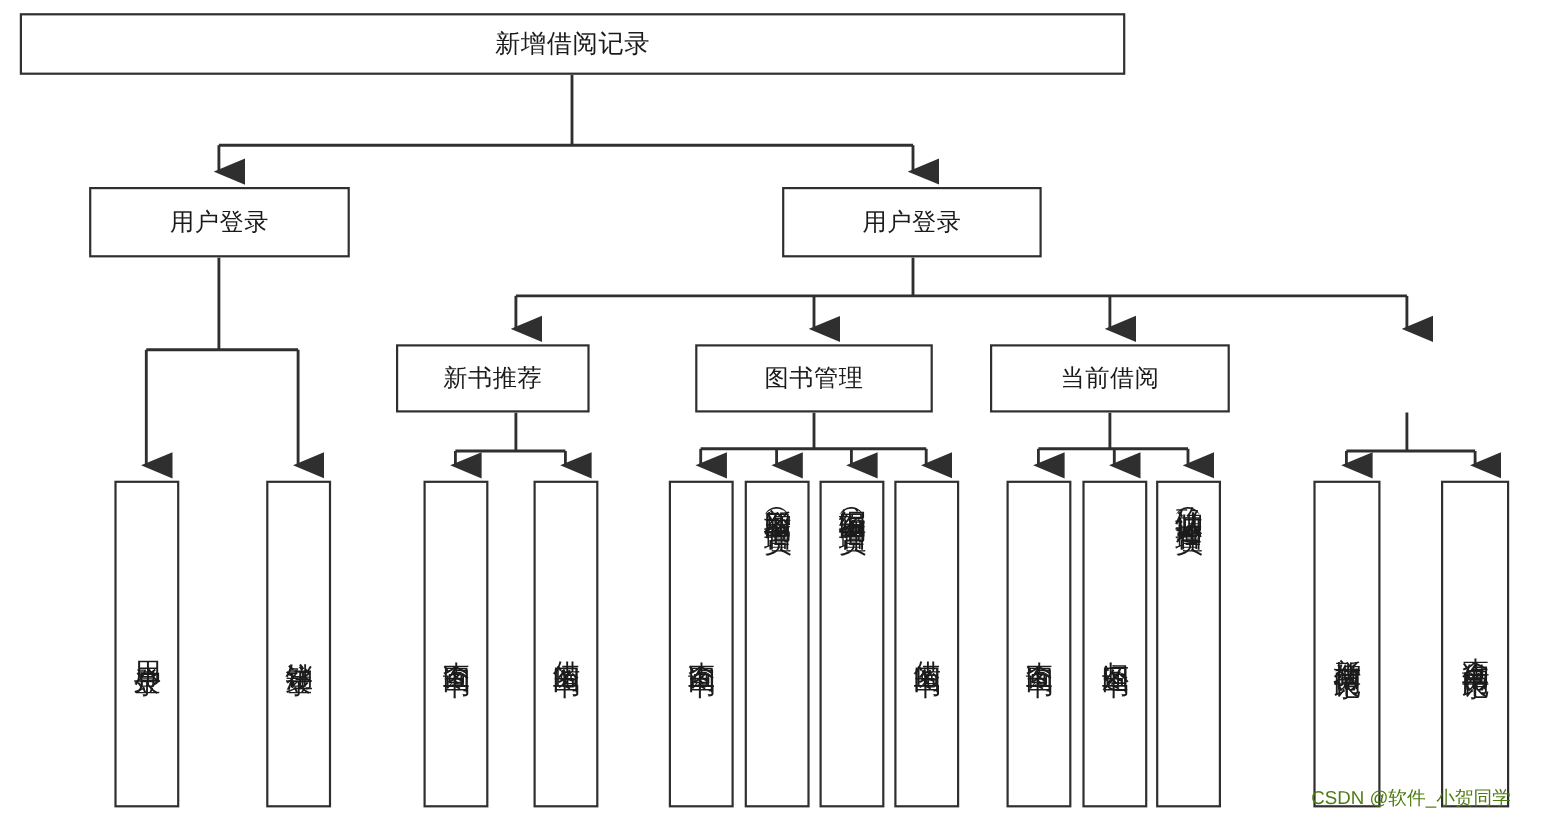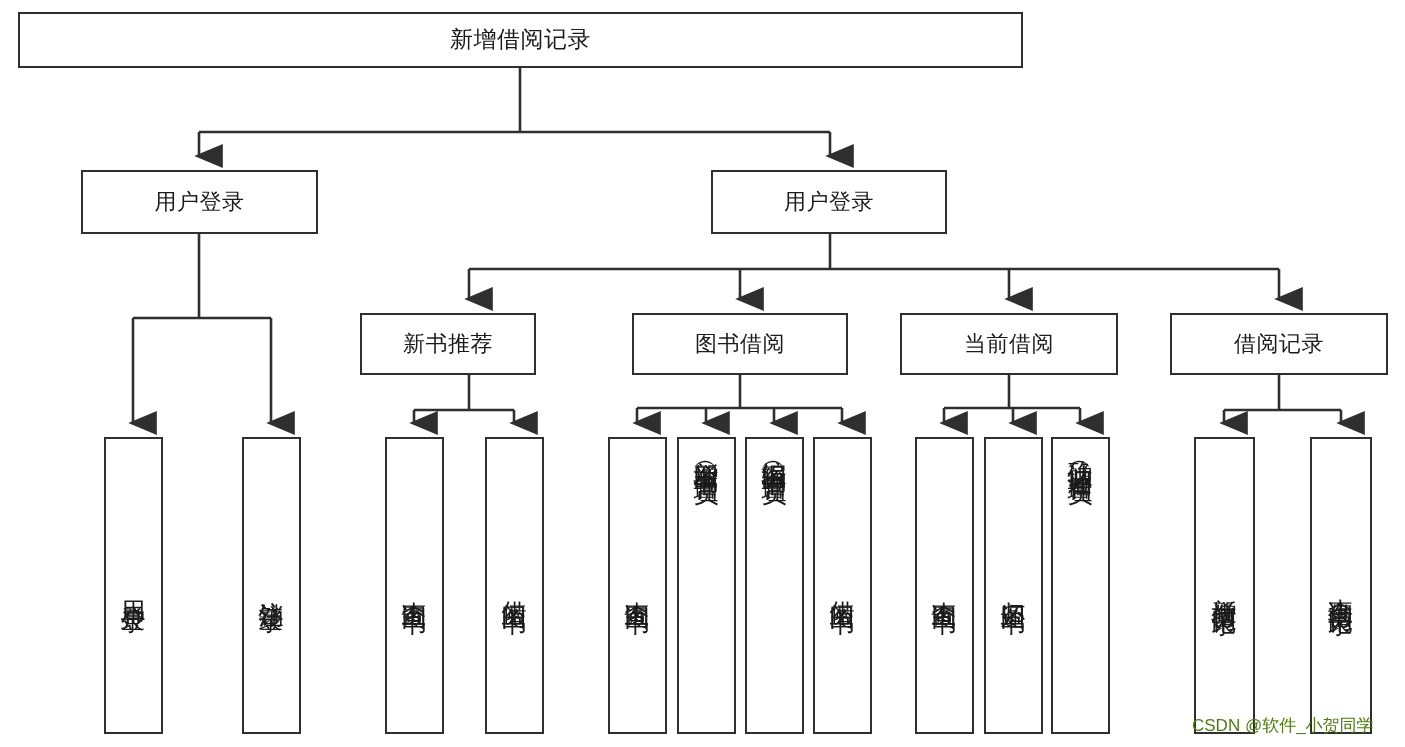--- a/index.html
+++ b/index.html
@@ -132,30 +132,27 @@
 
   <div class="node horiz" style="left:711px;top:170px;width:236px;height:64px;">
     <span class="label">用户登录</span>
   </div>
 
   <div class="node horiz" style="left:360px;top:313px;width:176px;height:62px;">
     <span class="label">新书推荐</span>
   </div>
 
   <div class="node horiz" style="left:632px;top:313px;width:216px;height:62px;">
-    <span class="label">图书借阅</span>
+    <span class="label">图书管理</span>
   </div>
 
   <div class="node horiz" style="left:900px;top:313px;width:218px;height:62px;">
     <span class="label">当前借阅</span>
   </div>
 
-  <div class="node horiz" style="left:1170px;top:313px;width:218px;height:62px;">
-    <span class="label">借阅记录</span>
-  </div>
 
   <div class="node vert centered" style="left:104px;top:437px;width:59px;height:297px;">
     <span class="label">用户登录</span>
   </div>
 
   <div class="node vert centered" style="left:242px;top:437px;width:59px;height:297px;">
     <span class="label">注销登录</span>
   </div>
 
   <div class="node vert centered" style="left:385px;top:437px;width:59px;height:297px;">

